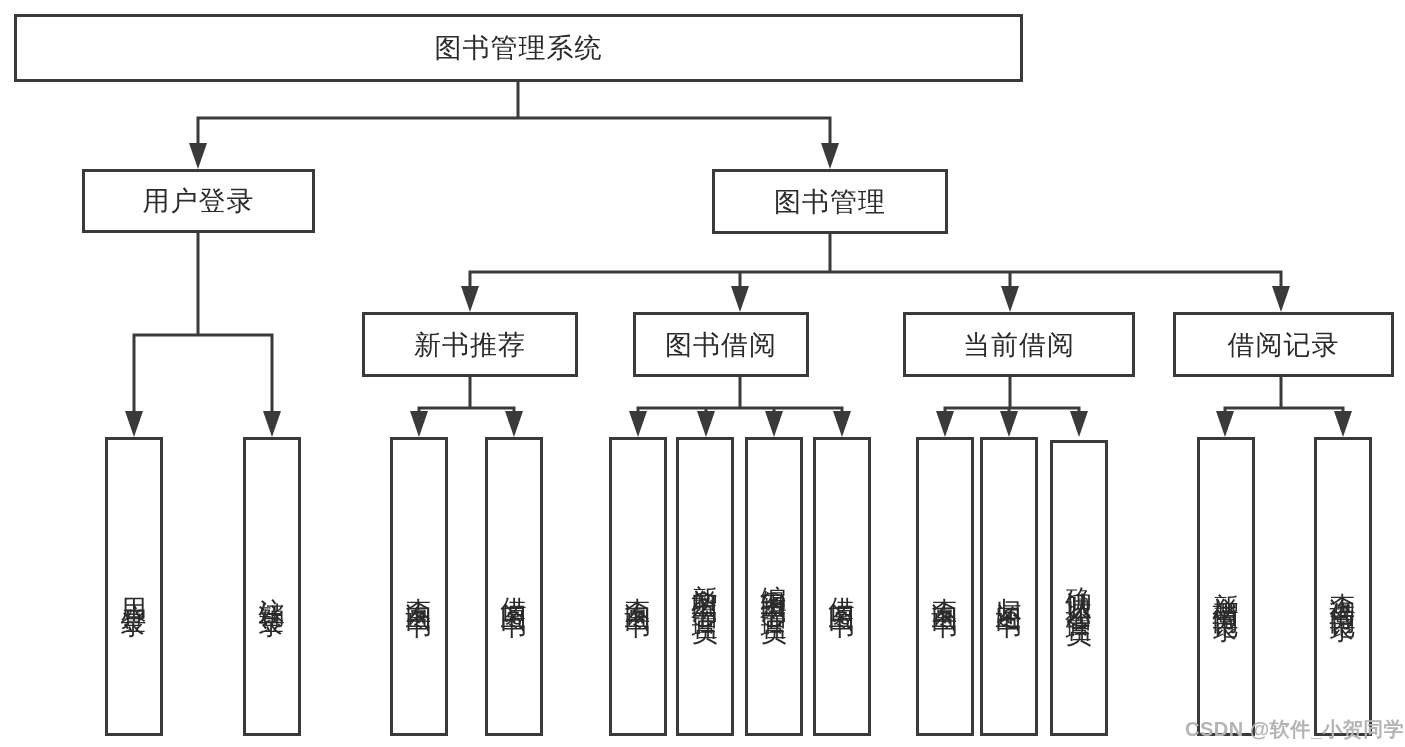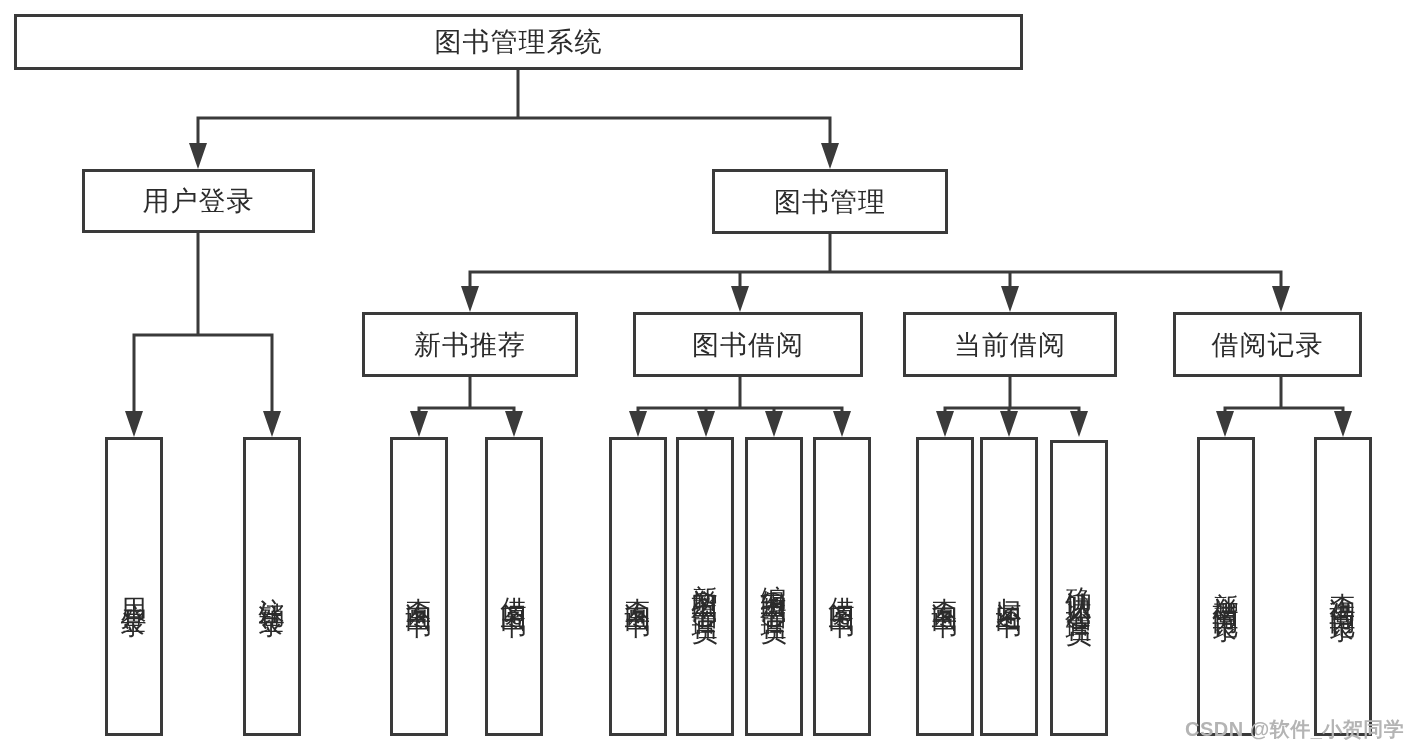--- a/index.html
+++ b/index.html
@@ -30,41 +30,41 @@
 </head>
 <body>
 
 <div class="stage" style="--line: #3a3a3a; --text: #2b2b2b; --boxbg: #ffffff; --bg: #ffffff; --wm: #b4b4b4;">
 
   <svg viewBox="0 0 1405 747" aria-hidden="true">
     <path class="conn" d="M518 68V118M198 118H830M198 118V147M830 118V147 M830 234V272M470 272H1281M470 272V290M740 272V290M1010 272V290M1281 272V290 M198 233V335M134 335H272M134 335V415M272 335V415 M470 377V408M419 408H514M419 408V415M514 408V415 M740 377V408M638 408H842M638 408V415M706 408V415M774 408V415M842 408V415 M1010 377V408M945 408H1079M945 408V415M1009 408V415M1079 408V415 M1281 377V408M1225 408H1343M1225 408V415M1343 408V415"></path>
     <path class="arrowheads" d="M189 143L207 143L198 169Z M821 143L839 143L830 169Z M461 286L479 286L470 312Z M731 286L749 286L740 312Z M1001 286L1019 286L1010 312Z M1272 286L1290 286L1281 312Z M125 411L143 411L134 437Z M263 411L281 411L272 437Z M410 411L428 411L419 437Z M505 411L523 411L514 437Z M629 411L647 411L638 437Z M697 411L715 411L706 437Z M765 411L783 411L774 437Z M833 411L851 411L842 437Z M936 411L954 411L945 437Z M1000 411L1018 411L1009 437Z M1070 411L1088 411L1079 437Z M1216 411L1234 411L1225 437Z M1334 411L1352 411L1343 437Z"></path>
   </svg>
 
-  <div class="box header" style="left:14px;top:14px;width:1009px;height:56px">
+  <div class="box header" style="left:14px;top:14px;width:1009px;height:68px">
     <span>图书管理系统</span>
   </div>
 
   <div class="box header" style="left:82px;top:169px;width:233px;height:64px">
     <span>用户登录</span>
   </div>
   <div class="box header" style="left:362px;top:312px;width:216px;height:65px">
     <span>新书推荐</span>
   </div>
 
   <div class="box header" style="left:712px;top:169px;width:236px;height:65px">
     <span>图书管理</span>
   </div>
-  <div class="box header" style="left:633px;top:312px;width:230px;height:65px">
+  <div class="box header" style="left:633px;top:312px;width:176px;height:65px">
     <span>图书借阅</span>
   </div>
-  <div class="box header" style="left:903px;top:312px;width:214px;height:65px">
+  <div class="box header" style="left:903px;top:312px;width:232px;height:65px">
     <span>当前借阅</span>
   </div>
-  <div class="box header" style="left:1173px;top:312px;width:189px;height:65px">
+  <div class="box header" style="left:1173px;top:312px;width:221px;height:65px">
     <span>借阅记录</span>
   </div>
 
   <div class="box leaf" style="left:105px;top:437px;width:58px;height:299px">
     <span>用户登录</span>
   </div>
   <div class="box leaf" style="left:243px;top:437px;width:58px;height:299px">
     <span>注销登录</span>
   </div>
 

